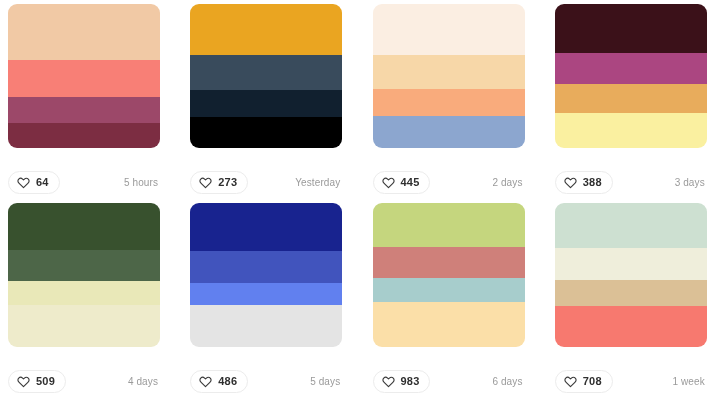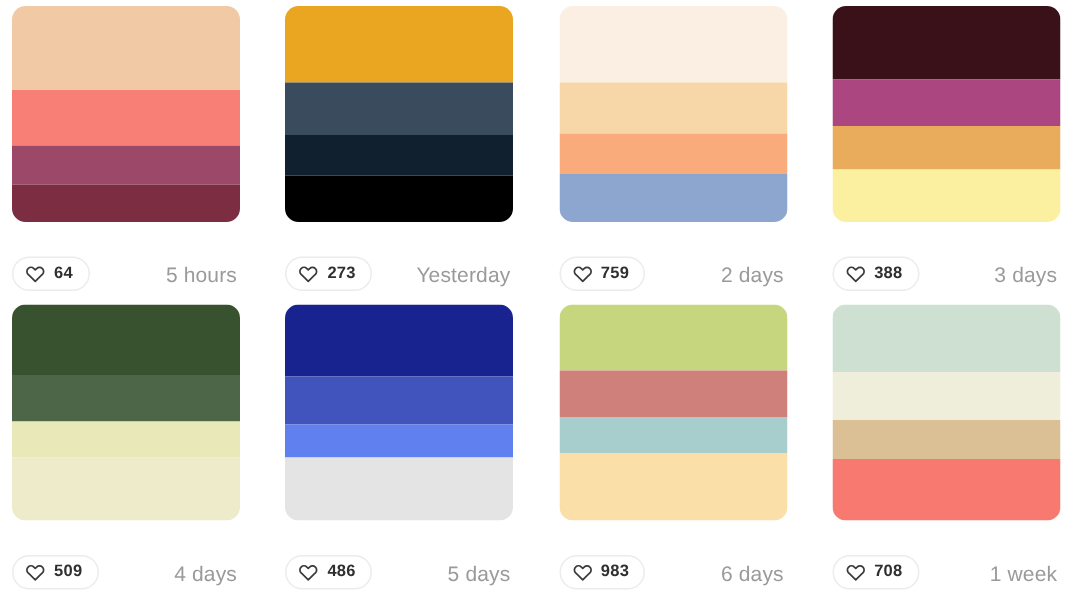--- a/index.html
+++ b/index.html
@@ -72,21 +72,21 @@
 
   .like-count {
     font-size: 11px;
     font-weight: bold;
     color: #2f2f2f;
     letter-spacing: 0.2px;
     line-height: 1;
   }
 
   .timestamp {
-    font-size: 14px;
+    font-size: 10px;
     color: #9a9a9a;
     line-height: 1;
     letter-spacing: 0.1px;
     padding-right: 2px;
   }
 </style>
 </head>
 <body>
 
 <div class="gallery">
@@ -135,21 +135,21 @@
         <div class="swatch-band" style="background: rgb(249, 171, 124); height: 19.3548%;"></div>
         <div class="swatch-band" style="background: rgb(140, 166, 207); height: 21.9355%;"></div>
       </div>
       <div class="card-footer">
         <div class="like-pill">
           <span class="heart-icon">
             <svg viewBox="0 0 24 24" fill="none" stroke="#3a3a3a" stroke-width="2.1" stroke-linecap="round" stroke-linejoin="round">
               <path d="M20.8 5.6a5 5 0 0 0-7.1 0L12 7.3l-1.7-1.7a5 5 0 1 0-7.1 7.1l1.7 1.7L12 21.5l7.1-7.1 1.7-1.7a5 5 0 0 0 0-7.1z"></path>
             </svg>
           </span>
-          <span class="like-count">759</span>
+          <span class="like-count">445</span>
         </div>
         <span class="timestamp">2 days</span>
       </div>
     </div>
     <div class="palette-card">
       <div class="swatch-stack">
         <div class="swatch-band" style="background: rgb(59, 17, 25); height: 34.1935%;"></div>
         <div class="swatch-band" style="background: rgb(171, 70, 129); height: 21.2903%;"></div>
         <div class="swatch-band" style="background: rgb(232, 172, 92); height: 20%;"></div>
         <div class="swatch-band" style="background: rgb(250, 240, 160); height: 24.5161%;"></div>

